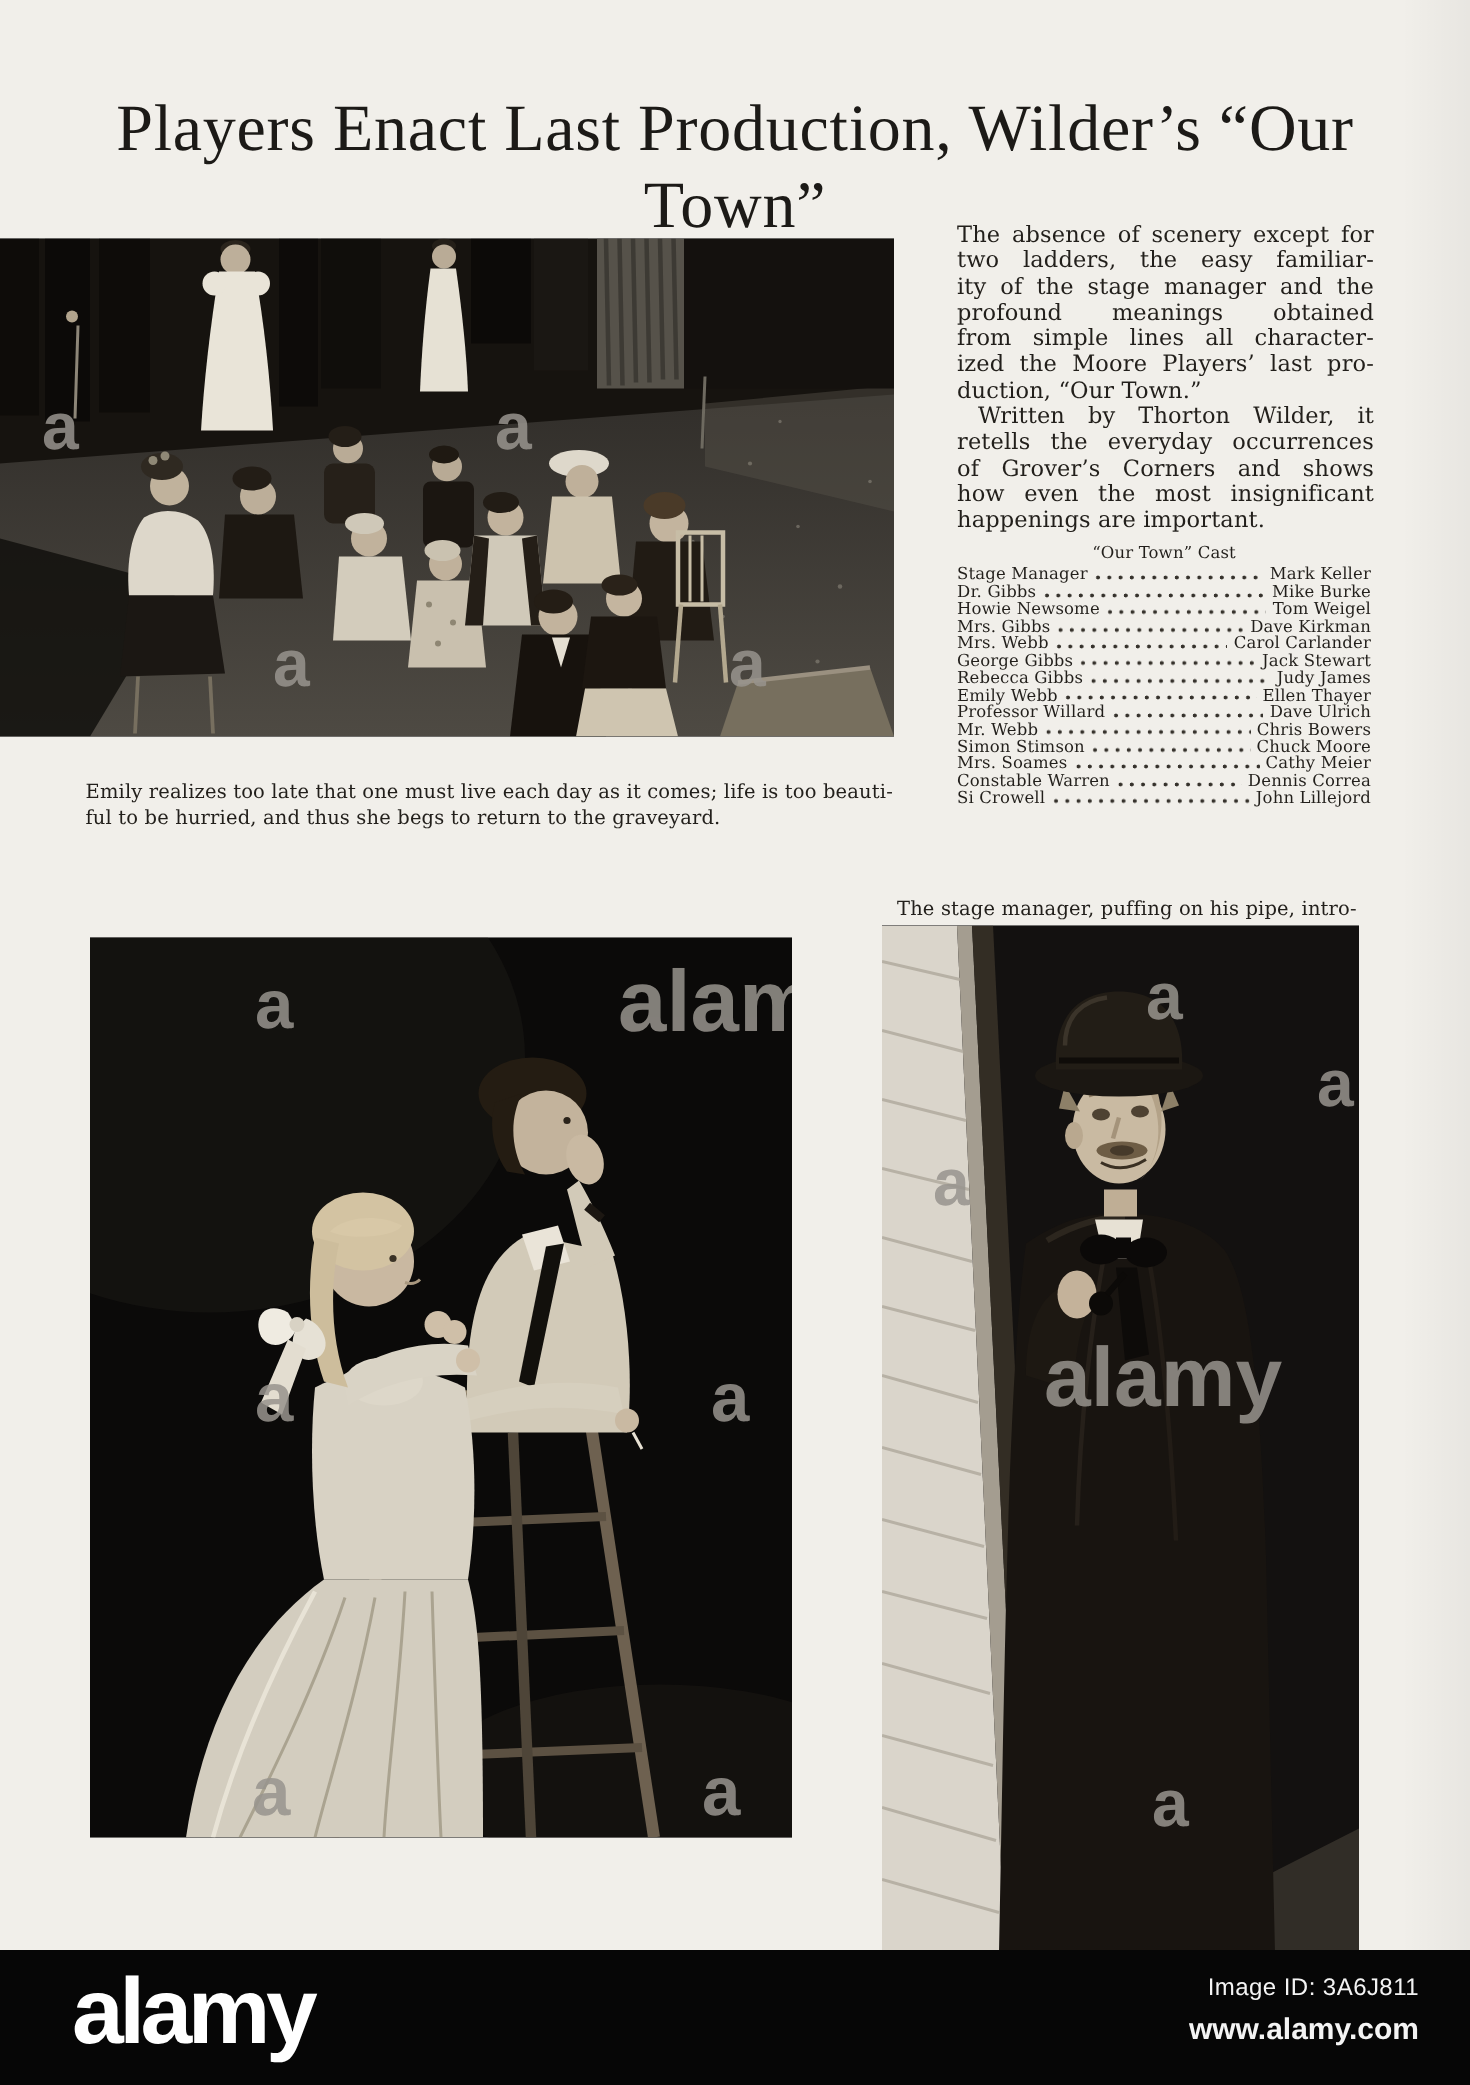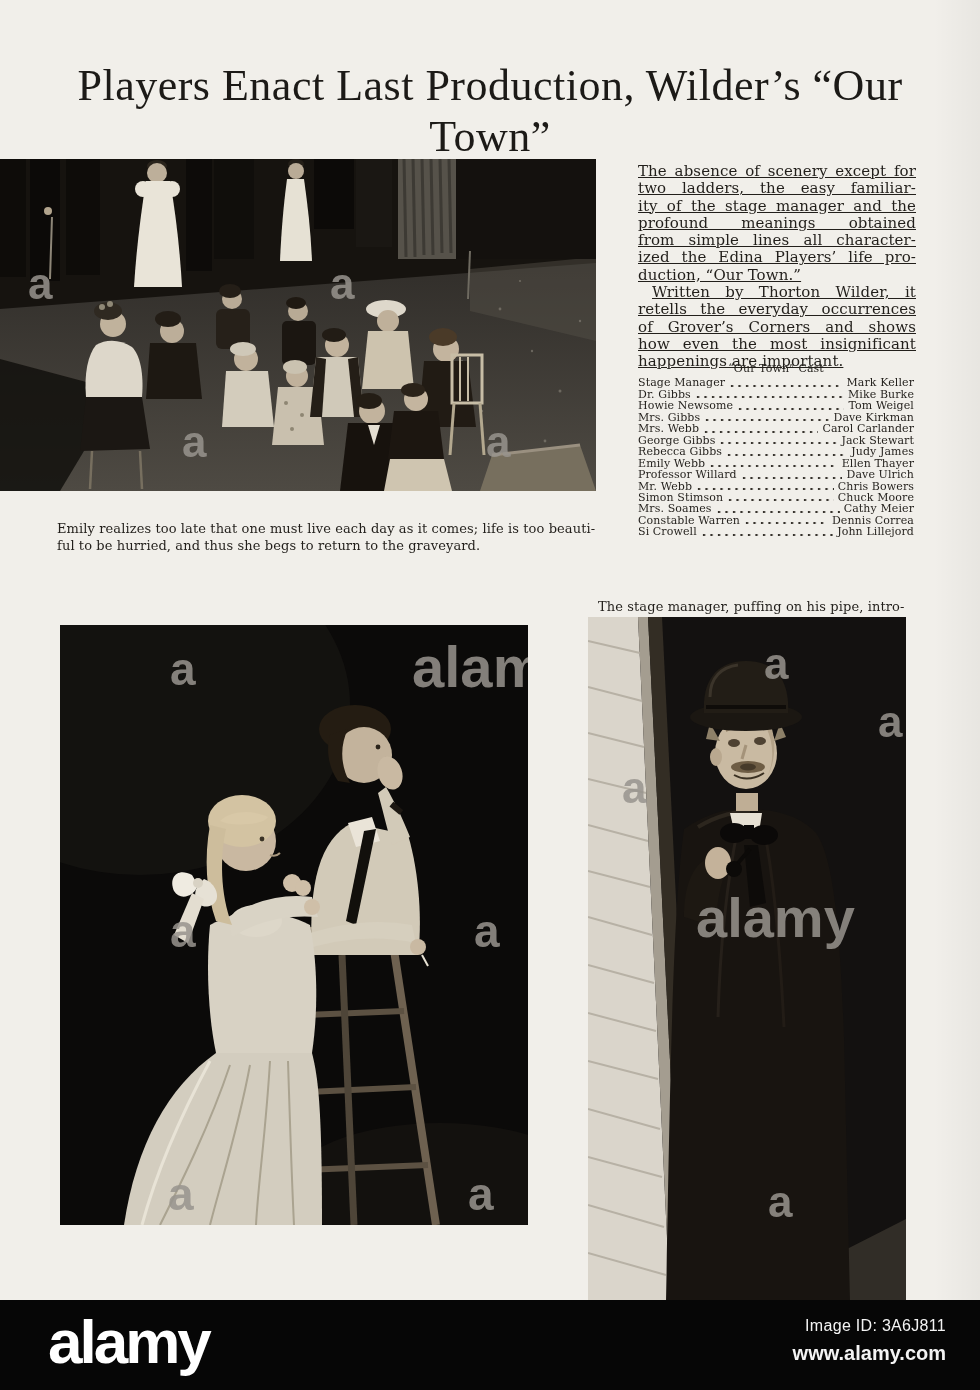--- a/index.html
+++ b/index.html
@@ -7,28 +7,28 @@
         font-family:"DejaVu Serif",serif;color:#221f1b;}
   .page::after{content:'';position:absolute;right:0;top:0;bottom:0;width:46px;pointer-events:none;
         background:linear-gradient(to right,rgba(0,0,0,0),rgba(0,0,0,0.04));}
   .headline{position:absolute;left:40px;right:40px;top:60px;margin:0;text-align:center;
         font-family:"Liberation Serif",serif;font-weight:400;font-size:44px;letter-spacing:.5px;color:#1c1a17;}
   .photo{position:absolute;overflow:hidden;background:#111;}
   #photo-top{left:0;top:159px;width:596px;height:332px;}
   #photo-left{left:60px;top:625px;width:468px;height:600px;}
   #photo-right{left:588px;top:617px;width:318px;height:685px;}
   .photo svg{display:block;width:100%;height:100%;}
-  .col{position:absolute;left:638px;top:163px;width:278px;text-decoration:underline;}
+  .col{position:absolute;left:638px;top:148px;width:278px;}
   .para{font-size:15px;line-height:17.3px;letter-spacing:.1px;}
   .tline{text-align:justify;text-align-last:justify;}
   .tline.last{text-align-last:left;}
   .tline.ind{text-indent:14px;}
   .cast{position:absolute;left:638px;top:363px;width:276px;font-size:11px;line-height:11.45px;letter-spacing:.1px;}
   .cast-head{text-align:center;margin-bottom:3px;}
-  .cast-row{display:flex;align-items:flex-end;}
+  .cast-row{display:flex;align-items:center;}
   .role,.name{white-space:nowrap;}
   .dots{flex:1 1 auto;height:10px;margin:0 4px;
         background-image:radial-gradient(circle at 3px 7px,#36322c 1.1px,rgba(0,0,0,0) 1.5px);
         background-size:7.5px 10px;background-repeat:repeat-x;}
   .caption{position:absolute;font-size:13px;line-height:17px;white-space:pre-line;letter-spacing:.1px;}
   .caption .b{font-weight:400;}
   #cap-emily{left:57px;top:503px;width:566px;}
   #cap-quote{left:57px;top:581px;width:512px;}
   #cap-stage{left:598px;top:581px;width:316px;}
   .footer{position:absolute;left:0;top:1300px;width:980px;height:90px;background:#060606;}
@@ -163,21 +163,21 @@
     </svg>
   </div>
 
   <div class="col">
       <div class="para">
         <div class="tline">The absence of scenery except for</div>
         <div class="tline">two ladders, the easy familiar-</div>
         <div class="tline">ity of the stage manager and the</div>
         <div class="tline">profound meanings obtained</div>
         <div class="tline">from simple lines all character-</div>
-        <div class="tline">ized the Edina Players’ life pro-</div>
+        <div class="tline">ized the Moore Players’ last pro-</div>
         <div class="tline last">duction, “Our Town.”</div>
       </div>
       <div class="para">
         <div class="tline ind">Written by Thorton Wilder, it</div>
         <div class="tline">retells the everyday occurrences</div>
         <div class="tline">of Grover’s Corners and shows</div>
         <div class="tline">how even the most insignificant</div>
         <div class="tline last">happenings are important.</div>
       </div>
     </div>

